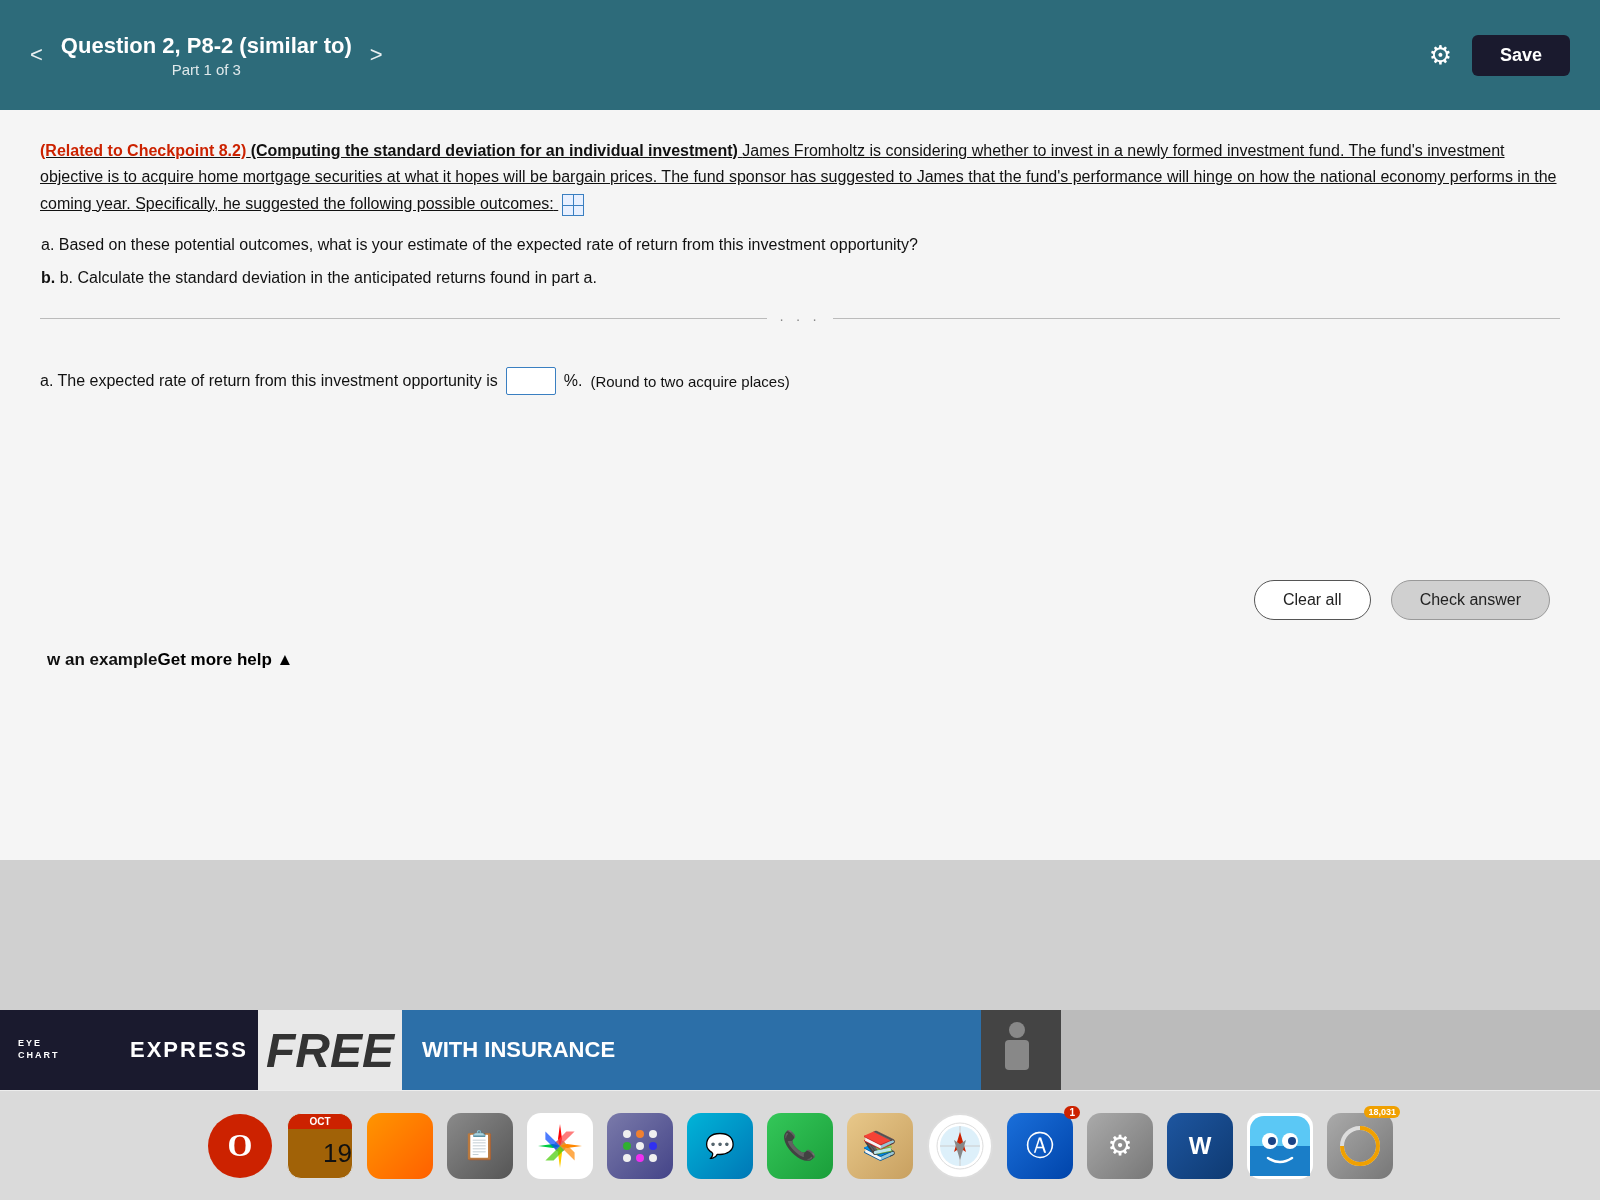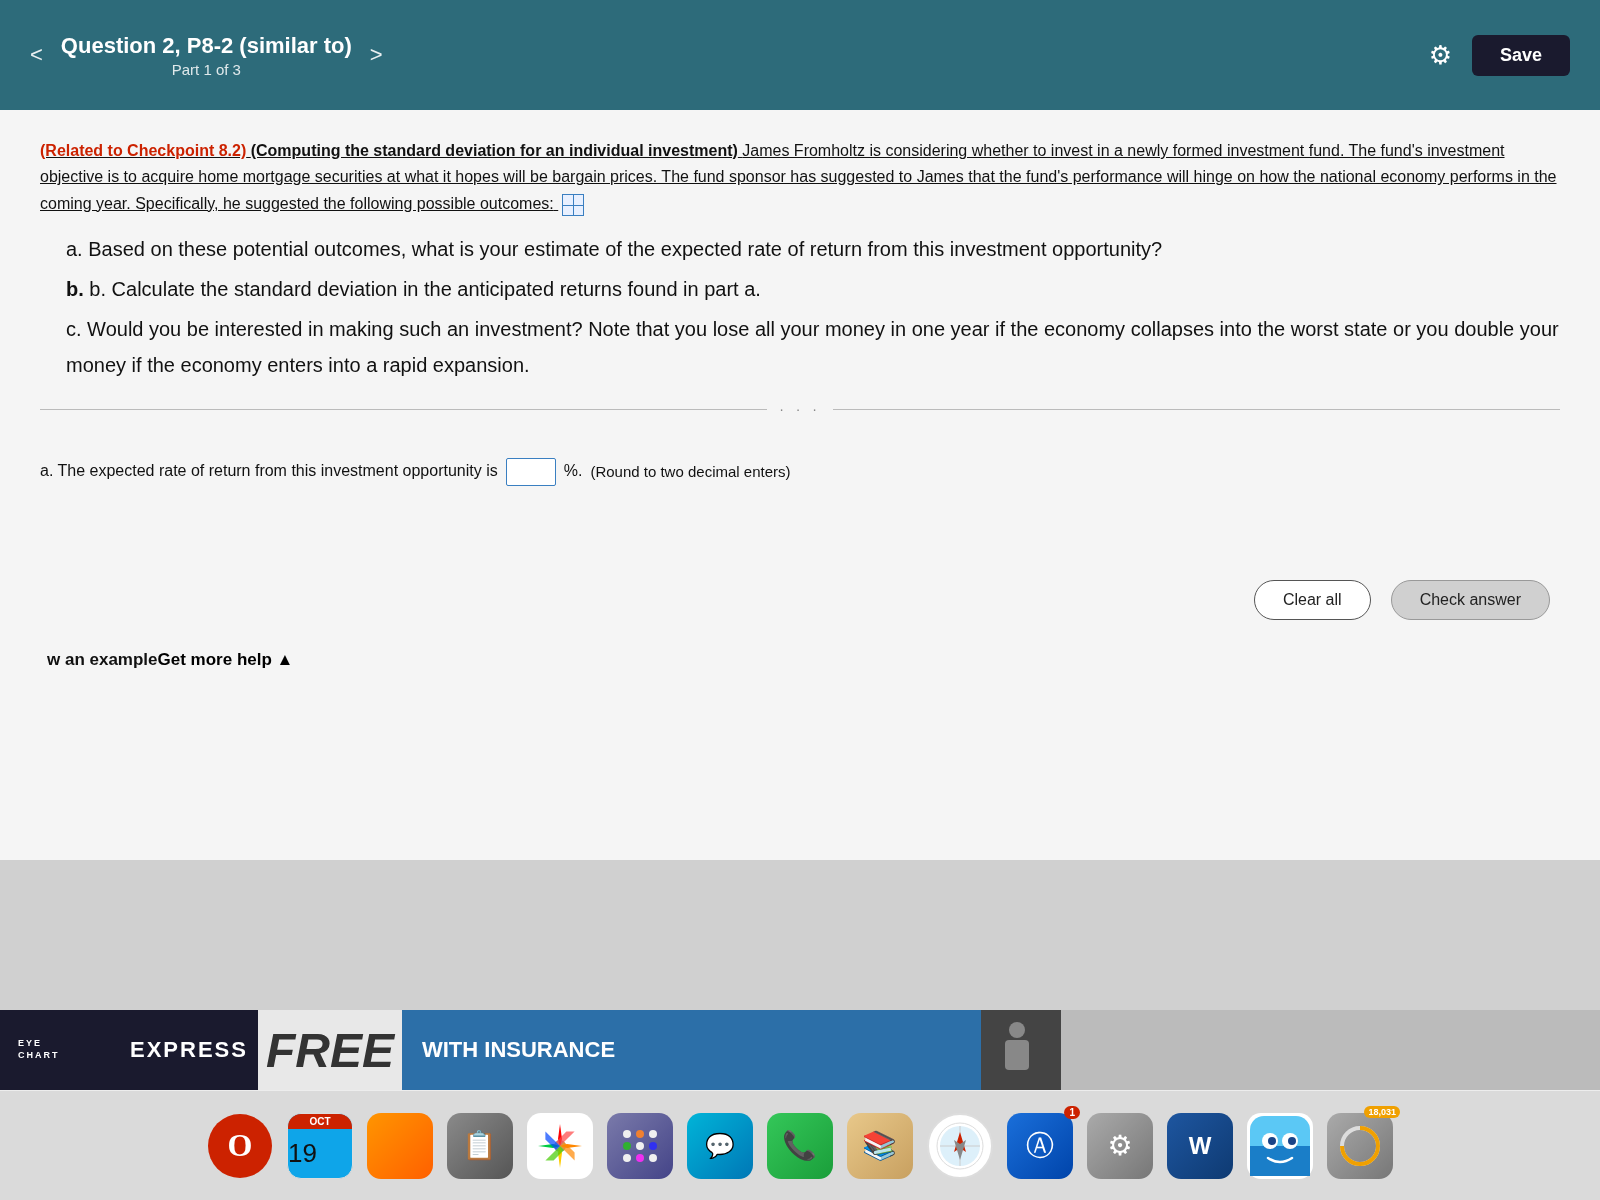--- a/index.html
+++ b/index.html
@@ -165,22 +165,22 @@
       content: '';
       position: absolute;
       left: 50%;
       top: 0;
       bottom: 0;
       width: 1px;
       background: #3a7fc1;
     }
 
     .sub-questions {
-      margin: 14px 0 14px 26px;
-      font-size: 20px;
+      margin: 14px 0 14px 1px;
+      font-size: 16px;
       line-height: 1.8;
       color: #111;
     }
 
     .sub-questions p {
       margin-bottom: 4px;
     }
 
     .divider-with-dots {
       display: flex;
@@ -593,35 +593,34 @@
   <div class="question-text">
     <span class="checkpoint-label">(Related to Checkpoint 8.2)</span>
     <span class="bold-text">(Computing the standard deviation for an individual investment)</span>
     <span> James Fromholtz is considering whether to invest in a newly formed investment fund.  The fund's investment objective is to acquire home mortgage securities at what it hopes will be bargain prices.  The fund sponsor has suggested to James that the fund's performance will hinge on how the national economy performs in the coming year.  Specifically, he suggested the following possible outcomes:</span>
     <span class="grid-icon-inline"></span>
   </div>
 
   <div class="sub-questions">
     <p>a.  Based on these potential outcomes, what is your estimate of the expected rate of return from this investment opportunity?</p>
     <p><strong>b.</strong>  <span style="display:inline">b.  Calculate the standard deviation in the anticipated returns found in part a.</span></p>
-    <p>c.  Would you be interested in making such an investment?  Note that you lose all your money in one year if the economy collapses into the worst state or you double your money if the economy enters into a rapid expansion.</p>
   </div>
 
   <div class="divider-with-dots">
     <div class="divider-line"></div>
     <span class="divider-dots">· · ·</span>
     <div class="divider-line"></div>
   </div>
 
   <div class="answer-section">
     <div class="answer-row">
       <span>a.  The expected rate of return from this investment opportunity is</span>
       <input class="answer-input" type="text" style="">
       <span>%.</span>
-      <span class="round-note">(Round to two decimal enters)</span>
+      <span class="round-note">(Round to two acquire places)</span>
     </div>
   </div>
 
   <div class="action-bar">
     <button class="clear-all-button">Clear all</button>
     <button class="check-answer-button">Check answer</button>
   </div>
 
   <div class="helper-bar">
     <span class="helper-link">w an example</span>
@@ -652,21 +651,21 @@
   <div style="background:#bbb; flex:1; height:100%;"></div>
 </div>
 
 <div class="dock">
 
   <div class="dock-item">
     <div class="dock-item-circle" style="font-size:32px; font-weight:900; font-family:Georgia,serif;">O</div>
   </div>
 
   <div class="dock-item" style="position:relative;">
-    <div style="background:#0ea5e9; border-radius:14px; width:66px; height:66px; display:flex; flex-direction:column; align-items:flex-start; border:1px solid #ddd; overflow:hidden; position:relative;">
+    <div style="background:#a16207; border-radius:14px; width:66px; height:66px; display:flex; flex-direction:column; align-items:flex-end; border:1px solid #ddd; overflow:hidden; position:relative;">
       <div style="background:#cc2200; color:white; font-size:10px; font-weight:700; width:100%; text-align:center; padding:2px 0;">OCT</div>
       <div style="font-size:26px; font-weight:300; color:#111; flex:1; display:flex; align-items:center;">19</div>
     </div>
   </div>
 
   <div class="dock-item">
     <div class="dock-item-orange"></div>
   </div>
 
   <div class="dock-item">

